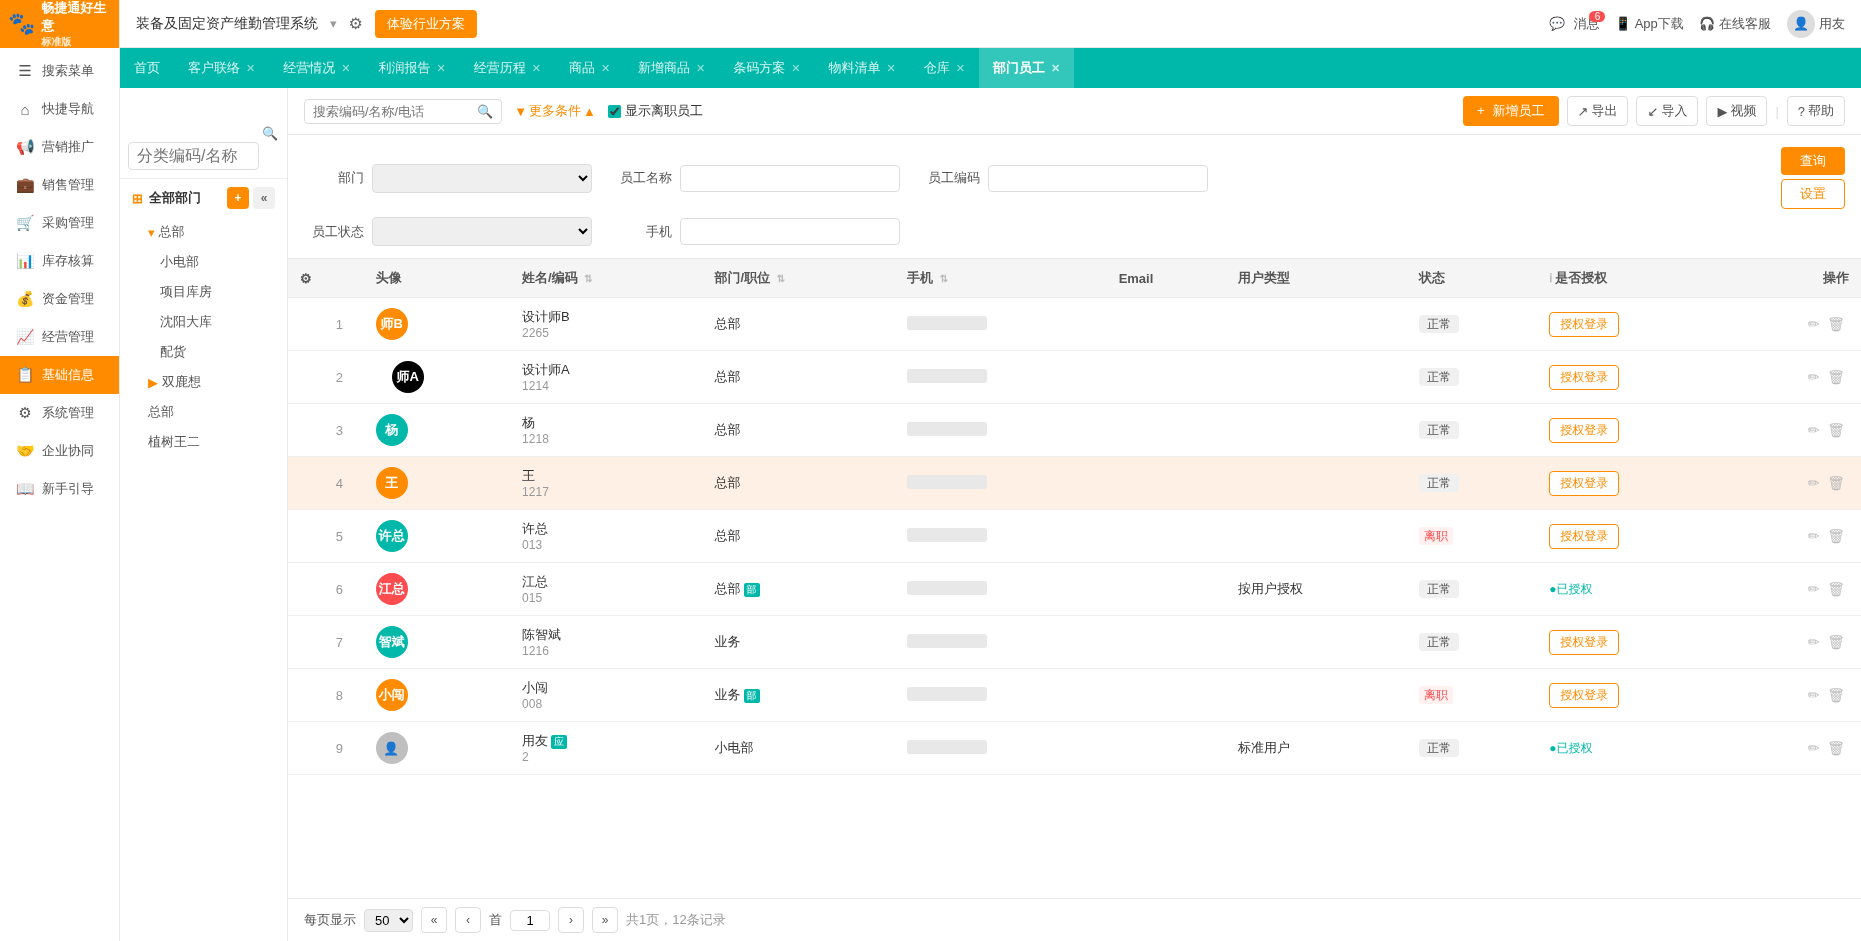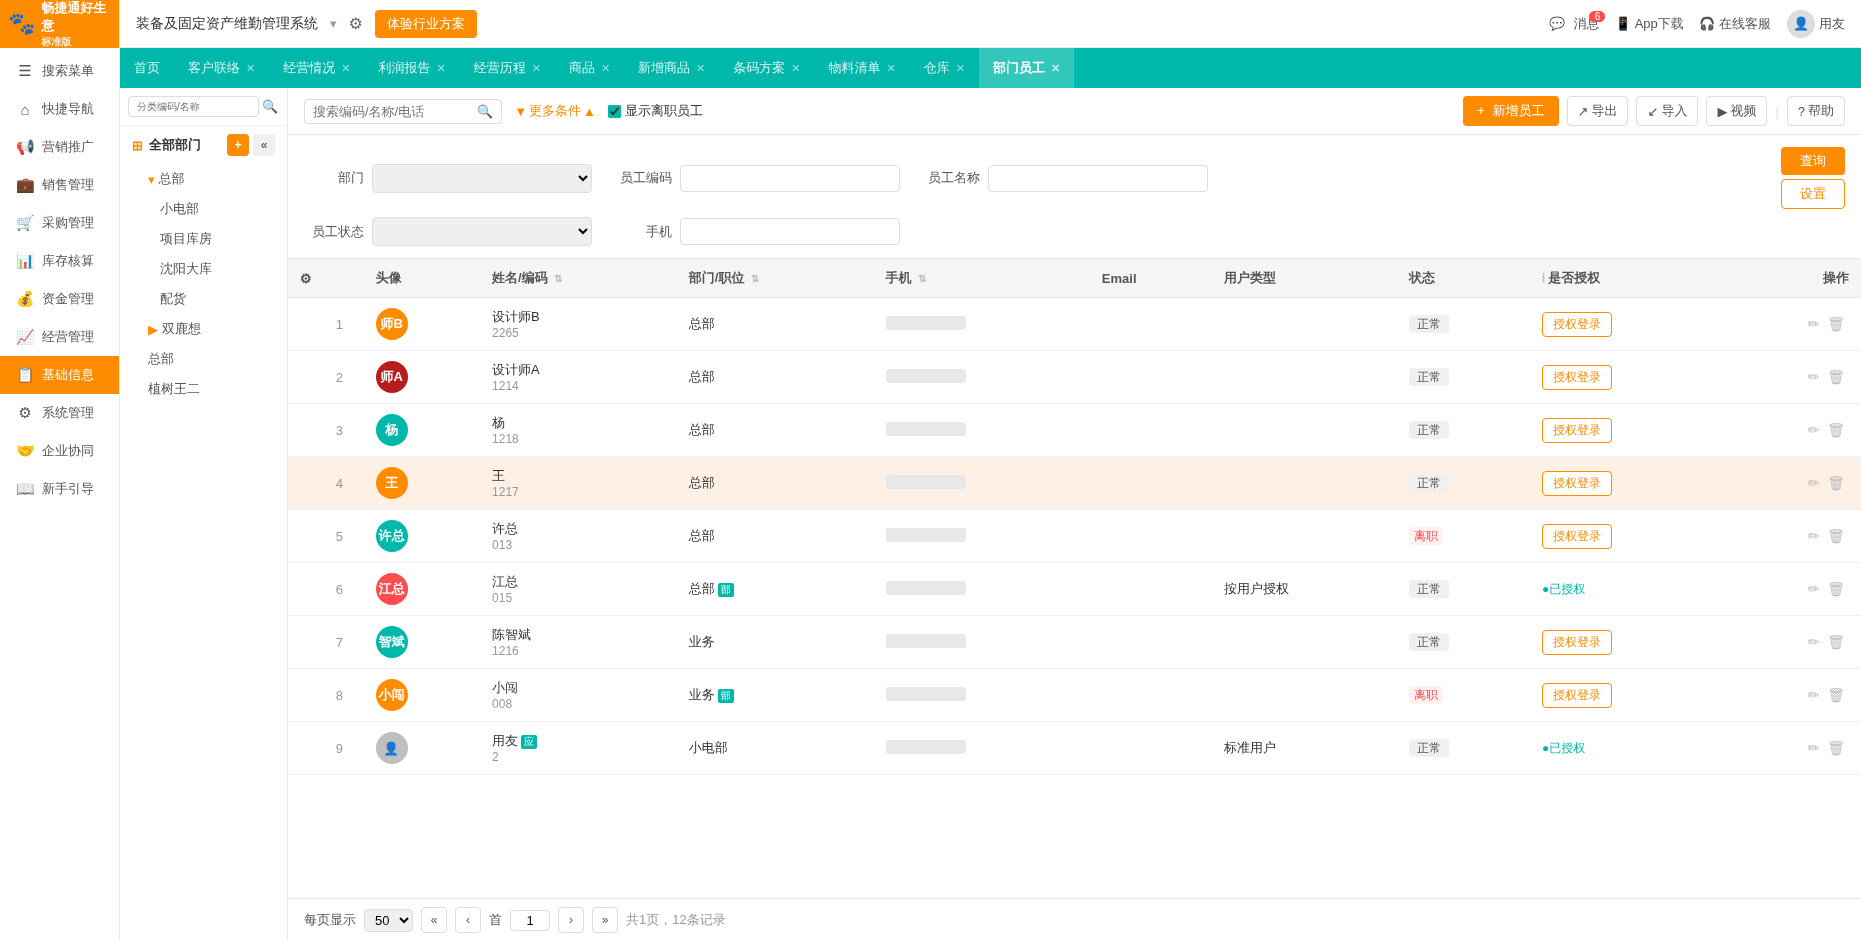--- a/index.html
+++ b/index.html
@@ -30,21 +30,21 @@
     .nav-tab { padding: 0 14px; height: 40px; display: flex; align-items: center; color: rgba(255,255,255,0.85); font-size: 13px; cursor: pointer; white-space: nowrap; gap: 4px; }
     .nav-tab.active { background: rgba(255,255,255,0.2); color: #fff; font-weight: bold; }
     .nav-tab-close { font-size: 11px; opacity: 0.7; margin-left: 2px; }
 
     
     .content { flex: 1; display: flex; overflow: hidden; }
 
     
     .tree-panel { width: 168px; background: #fff; border-right: 1px solid #e8e8e8; display: flex; flex-direction: column; flex-shrink: 0; overflow-y: auto; }
     .tree-search { padding: 8px; border-bottom: 1px solid #f0f0f0; display: flex; align-items: center; gap: 4px; }
-    .tree-search input { border: 1px solid #ddd; border-radius: 4px; padding: 4px 8px; width: 100%; font-size: 10px; outline: none; }
+    .tree-search input { border: 1px solid #ddd; border-radius: 4px; padding: 4px 8px; width: 100%; font-size: 16px; outline: none; margin-top: 46px; }
     .tree-header { padding: 8px 12px; display: flex; align-items: center; gap: 6px; font-size: 13px; color: #333; font-weight: bold; }
     .tree-header-icons { display: flex; gap: 4px; margin-left: auto; }
     .tree-icon-btn { width: 22px; height: 22px; border-radius: 4px; background: #ff8c00; color: #fff; display: flex; align-items: center; justify-content: center; cursor: pointer; font-size: 12px; }
     .tree-icon-btn2 { width: 22px; height: 22px; border-radius: 4px; background: #f0f0f0; color: #666; display: flex; align-items: center; justify-content: center; cursor: pointer; font-size: 12px; }
     .tree-node { padding: 6px 12px 6px 16px; cursor: pointer; color: #555; font-size: 13px; display: flex; align-items: center; gap: 4px; }
     .tree-node-child { padding-left: 28px; }
 
     
     .right-panel { flex: 1; display: flex; flex-direction: column; overflow: hidden; }
 
@@ -326,25 +326,25 @@
 
       <div class="filter-form">
         <div class="filter-form-row">
           <div class="form-item">
             <label>部门</label>
             <select>
               <option></option>
             </select>
           </div>
           <div class="form-item">
-            <label>员工编码</label>
+            <label>员工名称</label>
             <input type="text" style="">
           </div>
           <div class="form-item">
-            <label>员工名称</label>
+            <label>员工编码</label>
             <input type="text" style="">
           </div>
           <div class="form-actions">
             <button class="btn-query">查询</button>
             <button class="btn-set">设置</button>
           </div>
         </div>
         <div class="filter-form-row">
           <div class="form-item">
             <label>员工状态</label>
@@ -397,21 +397,21 @@
                 <td><button class="btn-auth">授权登录</button></td>
                 <td style="text-align: right;">
     <span class="action-btn">✏</span>
     <span class="action-btn">🗑</span>
   </td>
               </tr>
               <tr>
                 <td></td>
                 <td style="color: rgb(153, 153, 153);">2</td>
                 <td>
-                  <div class="avatar" style="background:#b91c1c;">师A</div>
+                  <div class="avatar" style="background:#000000;margin-left:16px;">师A</div>
                 </td>
                 <td>
                   <div class="name-code">
     <span class="name">设计师A</span>
     <span class="code">1214</span>
   </div>
                 </td>
                 <td>总部</td>
                 <td><span class="phone-blur"></span></td>
                 <td></td>

